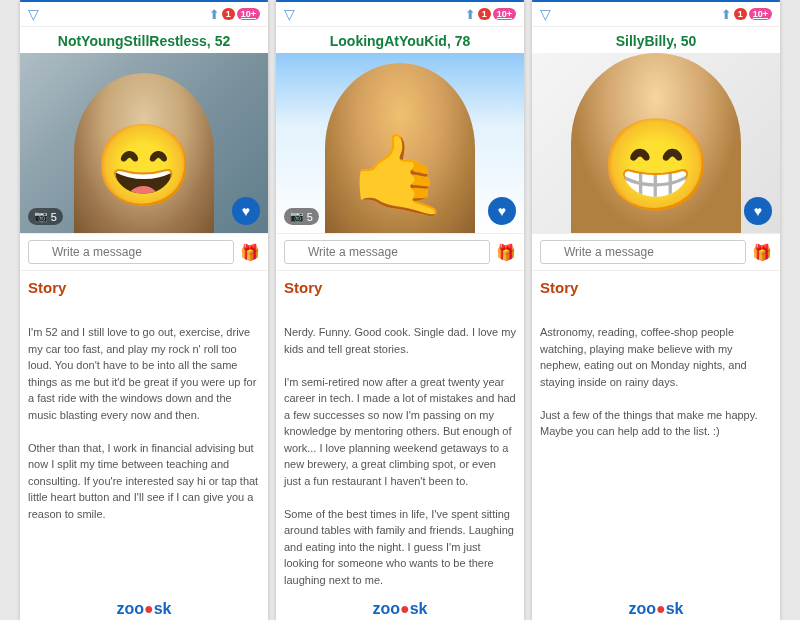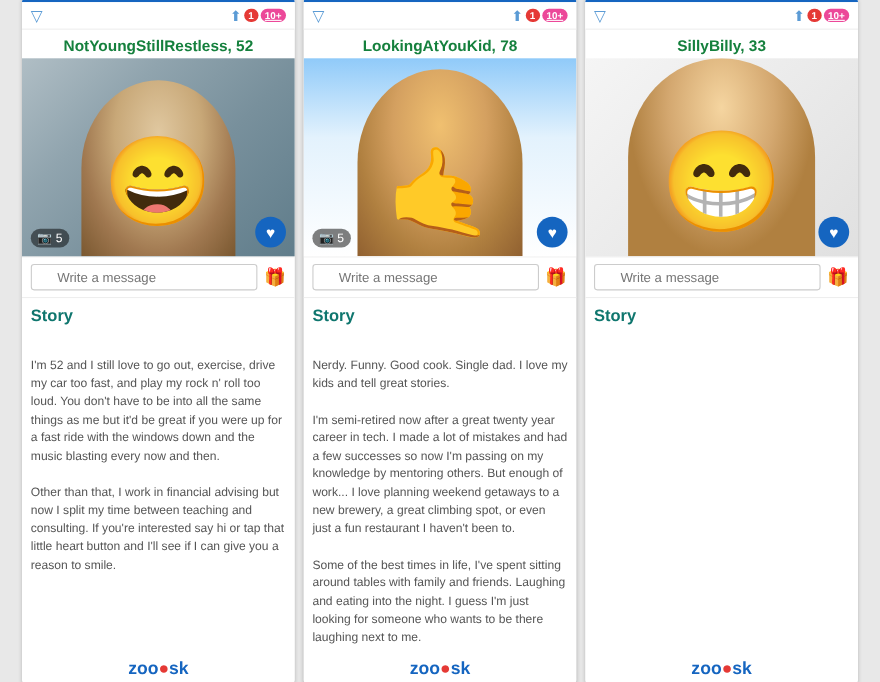--- a/index.html
+++ b/index.html
@@ -201,21 +201,21 @@
       cursor: pointer;
     }
     .story-section {
       padding: 8px;
       flex: 1;
       overflow: hidden;
     }
     .story-label {
       font-size: 15px;
       font-weight: bold;
-      color: #0f766e;
+      color: #c2410c;
       margin-bottom: 6px;
     }
     .story-text {
       font-size: 11px;
       color: #555;
       line-height: 1.5;
       margin-top: 28px;
     }
     .card-footer {
       padding: 4px 8px;
@@ -302,29 +302,30 @@
     <div class="card-header">
       <span class="filter-icon">▽</span>
       <div class="header-right">
         <div class="notification-badge">
           <span style="color:#5b9bd5;font-size:13px;">⬆</span>
           <span class="badge">1</span>
           <span class="badge badge-blue">10+</span>
         </div>
       </div>
     </div>
-    <div class="profile-name">SillyBilly, 33</div>
+    <div class="profile-name">SillyBilly, 50</div>
     <div class="photo-area photo-3">
 
       <div class="heart-btn">♥</div>
     </div>
     <div class="message-row">
       <input class="message-input" type="text" placeholder="Write a message" style="">
       <span class="gift-btn">🎁</span>
     </div>
     <div class="story-section">
       <div class="story-label">Story</div>
+      <div class="story-text">Astronomy, reading, coffee-shop people watching, playing make believe with my nephew, eating out on Monday nights, and staying inside on rainy days.<br><br>Just a few of the things that make me happy. Maybe you can help add to the list.  :)</div>
     </div>
     <div class="card-footer">
       <span class="zoosk-logo">zoo<span>●</span>sk</span>
     </div>
   </div>
   </div>
 
 </body></html>

